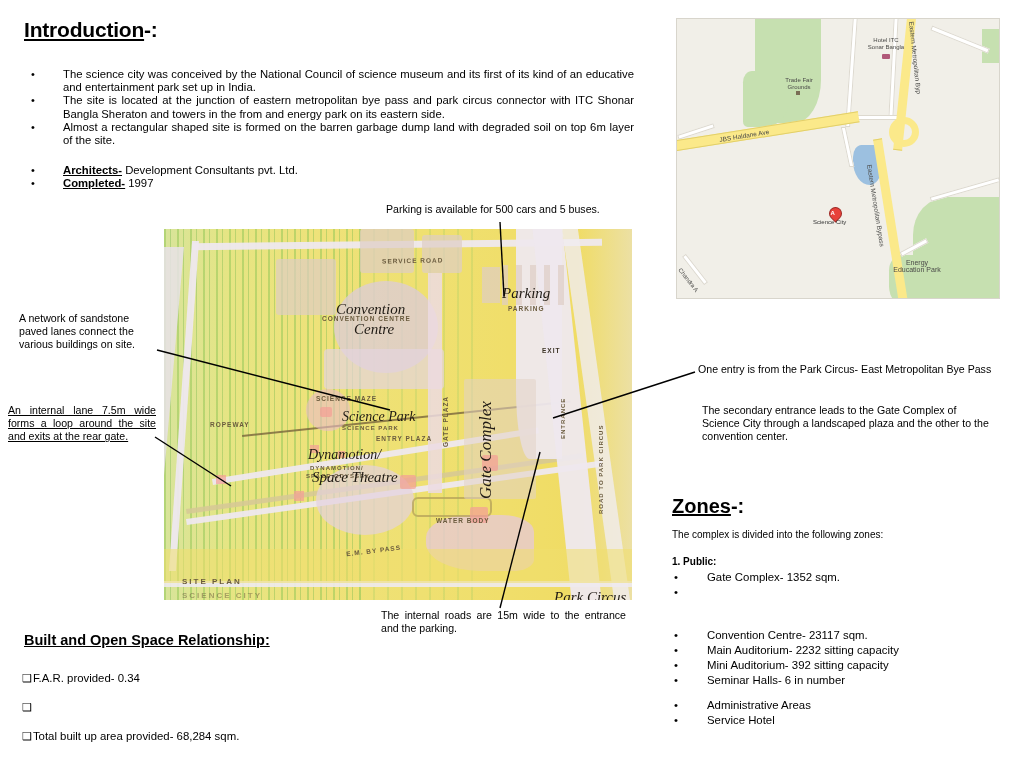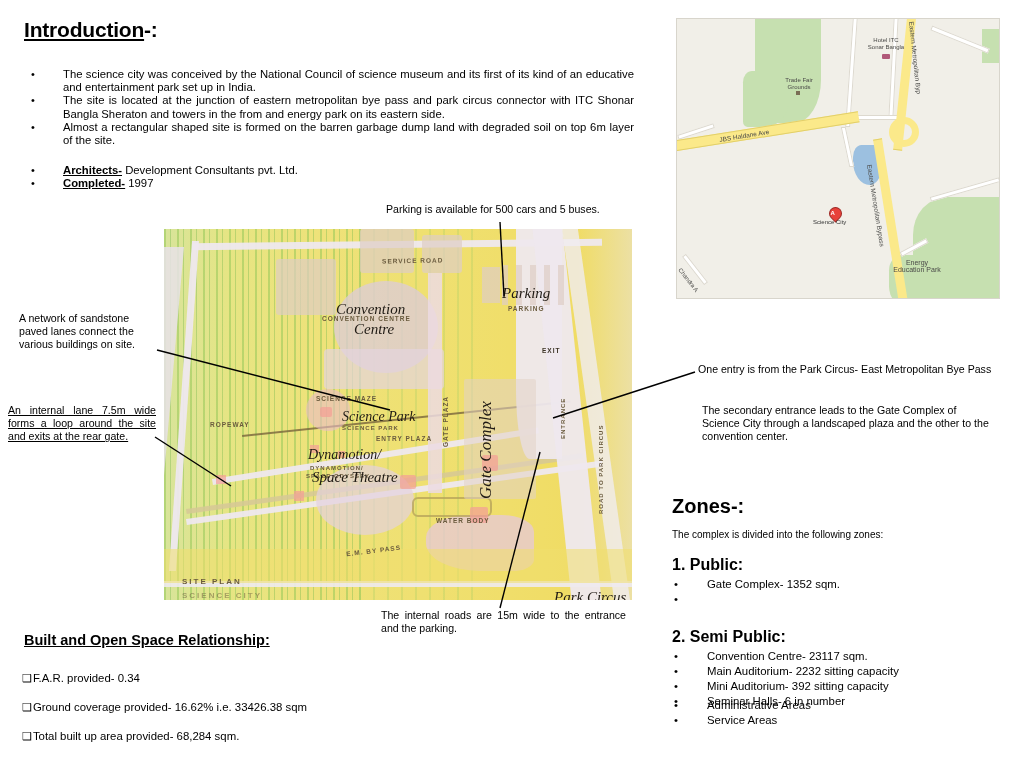--- a/index.html
+++ b/index.html
@@ -24,21 +24,21 @@
     font-weight: bold;
     letter-spacing: -0.2px;
   }
   .h-intro .u { text-decoration: underline; }
 
   .h-zones {
     left: 672px; top: 495px;
     font-size: 20px;
     font-weight: bold;
   }
-  .h-zones .u { }
+  .h-zones .u { text-decoration: underline; }
 
   .h-built {
     left: 24px; top: 632px;
     font-size: 14.5px;
     font-weight: bold;
     text-decoration: underline;
   }
 
   
   .intro-list {
@@ -235,21 +235,21 @@
     pointer-events: none;
   }
 
   
   .zones-intro {
     left: 672px; top: 529px;
     font-size: 10px;
   }
   .zone-group { position: absolute; left: 672px; width: 340px; }
   .zone-title {
-    font-size: 16px;
+    font-size: 10px;
     font-weight: bold;
     margin-bottom: 3px;
   }
   .zone-item {
     display: flex;
     font-size: 11.4px;
     line-height: 15px;
   }
   .zone-bul {
     width: 33px;
@@ -468,21 +468,20 @@
   <div class="zone-item">
     <span class="zone-bul">•</span>
     <span>Gate  Complex- 1352 sqm.</span>
   </div>
   <div class="zone-item">
     <span class="zone-bul">•</span>
   </div>
 </div>
 
 <div class="zone-group z2">
-  <div class="zone-title">2. Semi Public:</div>
   <div class="zone-item">
     <span class="zone-bul">•</span>
     <span>Convention Centre- 23117 sqm.</span>
   </div>
   <div class="zone-item">
     <span class="zone-bul">•</span>
     <span>Main Auditorium- 2232 sitting capacity</span>
   </div>
   <div class="zone-item">
     <span class="zone-bul">•</span>
@@ -494,36 +493,35 @@
   </div>
 </div>
 
 <div class="zone-group z3">
   <div class="zone-item">
     <span class="zone-bul">•</span>
     <span>Administrative Areas</span>
   </div>
   <div class="zone-item">
     <span class="zone-bul">•</span>
-    <span>Service Areas</span>
+    <span>Service Hotel</span>
   </div>
 </div>
 
 <div class="abs h-built">Built and Open Space Relationship:</div>
 
 <div class="built-list bi1">
   <div class="built-item">
     <span class="built-box">❑</span>
     <span>F.A.R. provided- 0.34</span>
   </div>
 </div>
 <div class="built-list bi2">
   <div class="built-item">
     <span class="built-box">❑</span>
-    <span>Ground coverage provided- 16.62% i.e. 33426.38 sqm</span>
   </div>
 </div>
 <div class="built-list bi3">
   <div class="built-item">
     <span class="built-box">❑</span>
     <span>Total built up area provided- 68,284 sqm.</span>
   </div>
 </div>
 
 </body></html>

